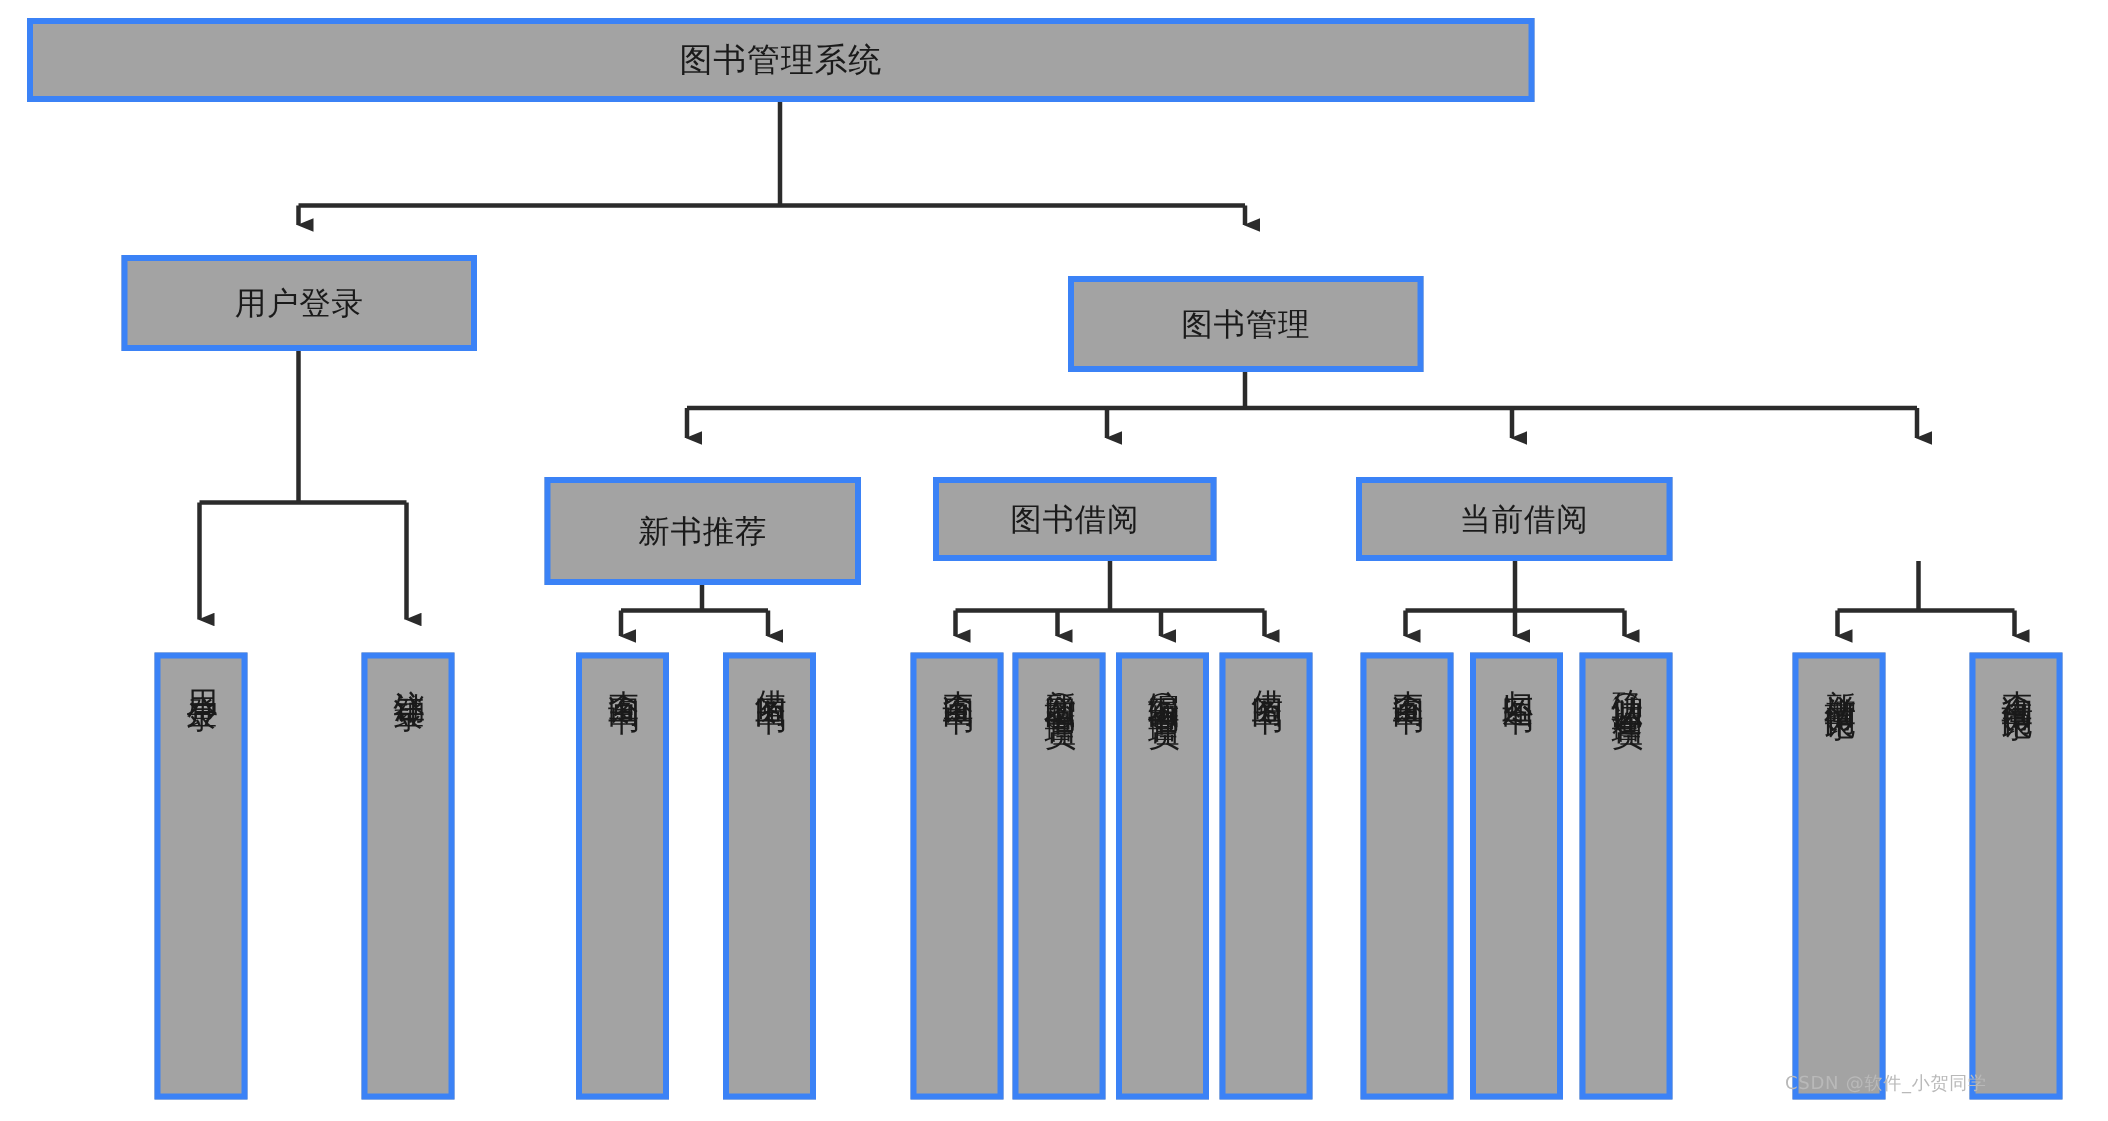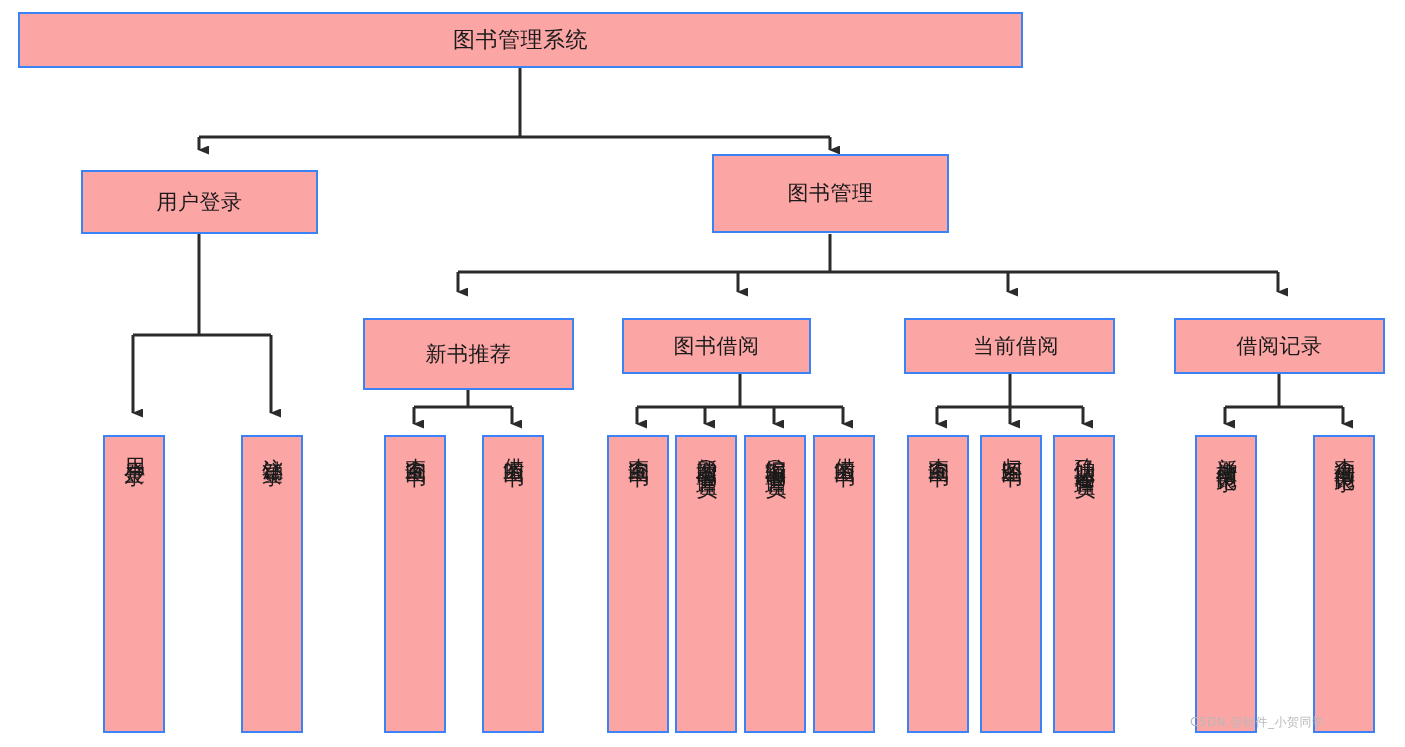--- a/index.html
+++ b/index.html
@@ -23,22 +23,22 @@
     position: absolute;
     left: 0;
     top: 0;
     width: 1405px;
     height: 747px;
     pointer-events: none;
   }
   .node {
     position: absolute;
     box-sizing: border-box;
-    background: #fca5a5;
-    border: 2px solid #3b82f6;
+    background: #a3a3a3;
+    border: 4px solid #3b82f6;
     display: flex;
     align-items: center;
     justify-content: center;
     color: #1a1a1a;
     font-family: Liberation Serif, serif;
   }
   .node .label {
     display: block;
     text-align: center;
     line-height: 1.18;
@@ -129,36 +129,33 @@
     </g>
   </svg>
 
   <div class="node horiz" id="root-node" style="left:18px; top:12px; width:1005px; height:56px;">
     <span class="label">图书管理系统</span>
   </div>
 
   <div class="node horiz" style="left:81px; top:170px; width:237px; height:64px;">
     <span class="label">用户登录</span>
   </div>
-  <div class="node horiz" style="left:712px; top:154px; width:237px; height:79px;">
+  <div class="node horiz" style="left:712px; top:184px; width:237px; height:64px;">
     <span class="label">图书管理</span>
   </div>
 
   <div class="node horiz" style="left:363px; top:318px; width:211px; height:72px;">
     <span class="label">新书推荐</span>
   </div>
   <div class="node horiz" style="left:622px; top:318px; width:189px; height:56px;">
     <span class="label">图书借阅</span>
   </div>
   <div class="node horiz" style="left:904px; top:318px; width:211px; height:56px;padding-left:13px;">
     <span class="label">当前借阅</span>
   </div>
-  <div class="node horiz" style="left:1174px; top:318px; width:211px; height:56px;">
-    <span class="label">借阅记录</span>
-  </div>
 
   <div class="node vert" style="left:103px; top:435px; width:62px; height:298px;">
     <span class="label">用户登录</span>
   </div>
   <div class="node vert" style="left:241px; top:435px; width:62px; height:298px;">
     <span class="label">注销登录</span>
   </div>
 
   <div class="node vert" style="left:384px; top:435px; width:62px; height:298px;">
     <span class="label">查询图书</span>

